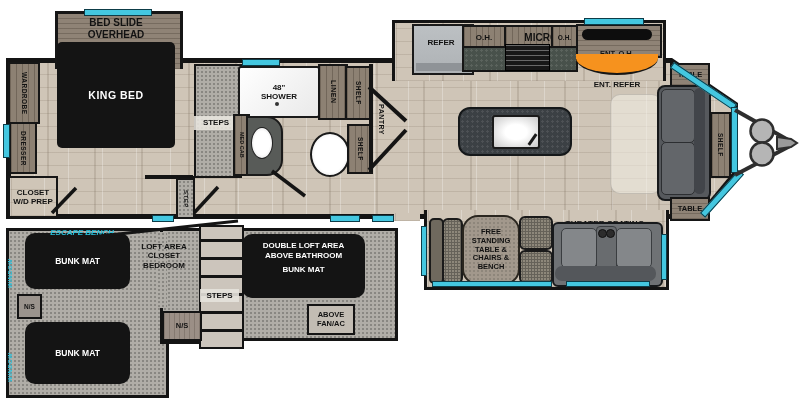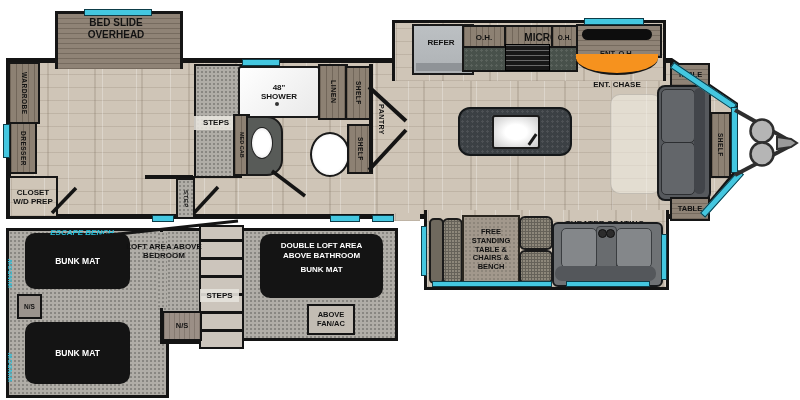--- a/index.html
+++ b/index.html
@@ -46,20 +46,23 @@
               clip-path:polygon(6px 58px,672px 58px,738px 103px,738px 175px,701px 219px,6px 219px);"></div>
   <div class="abs floor-tex" style="left:0;top:0;width:800px;height:400px;
               clip-path:polygon(11px 63px,670px 63px,733px 106px,733px 172px,698px 214px,11px 214px);"></div>
 
   <div class="abs wood-h" style="left:55px;top:11px;width:122px;height:55px;border-bottom:none;border-width:3px;"></div>
   <div class="abs win" style="left:84px;top:9px;width:66px;height:5px;"></div>
   <div class="abs lab" style="left:78px;top:17px;width:76px;font-size:10px;">
     <span>BED SLIDE OVERHEAD</span>
   </div>
 
+  <div class="abs blackpad cc" style="left:57px;top:42px;width:118px;height:106px;border-radius:5px;">
+    <span class="wlab" style="font-size:10.5px;letter-spacing:.5px;">KING BED</span>
+  </div>
   <div class="abs wood cc" style="left:8px;top:62px;width:28px;height:58px;">
     <span class="vlab" style="font-size:6.5px;">WARDROBE</span>
   </div>
   <div class="abs wood cc" style="left:9px;top:122px;width:24px;height:48px;">
     <span class="vlab" style="font-size:6.5px;">DRESSER</span>
   </div>
   <div class="abs win" style="left:3px;top:124px;width:5px;height:32px;"></div>
   <div class="abs floor-tex cc" style="left:8px;top:176px;width:46px;height:38px;border:2.5px solid #161616;">
     <span class="lab" style="font-size:8px;width:40px;">CLOSET W/D PREP</span>
   </div>
@@ -128,21 +131,21 @@
   <div class="abs wood-h" style="left:576px;top:24px;width:82px;height:30px;">
     <div class="abs" style="left:4px;top:3px;width:70px;height:11px;background:#0d0d0d;border-radius:6px;"></div>
     <div class="abs lab" style="left:0;top:16px;width:78px;">
       <span style="font-size:7.5px;">ENT. O.H.</span>
     </div>
   </div>
   <div class="abs win" style="left:584px;top:18px;width:58px;height:5px;"></div>
   <div class="abs" style="left:576px;top:54px;width:82px;height:19px;background:#f6921e;
               border-bottom:2px solid #161616;border-radius:0 0 50% 50% / 0 0 80% 80%;"></div>
   <div class="abs lab" style="left:570px;top:73px;width:94px;">
-    <span style="font-size:8px;">ENT. CHASE</span>
+    <span style="font-size:8px;">ENT. REFER</span>
   </div>
 
   <div class="abs" style="left:458px;top:107px;width:110px;height:45px;background:#3b4044;border:2px solid #15181a;
               border-radius:12px;background-image:radial-gradient(rgba(255,255,255,.09) 1px,transparent 1.2px);
               background-size:5px 5px;"></div>
   <div class="abs" style="left:492px;top:115px;width:44px;height:30px;background:radial-gradient(#ffffff 35%,#c9c9c9);
               border:2px solid #1a1a1a;border-radius:3px;"></div>
   <div class="abs" style="left:531px;top:133px;width:3px;height:13px;background:#1a1a1a;transform:rotate(35deg);"></div>
   <div class="abs" style="left:610px;top:94px;width:50px;height:98px;background:rgba(244,240,232,.55);
               border:1px solid rgba(0,0,0,.15);border-radius:10px;"></div>
@@ -164,21 +167,21 @@
   </div>
 
   <div class="abs win" style="left:674px;top:62px;width:74px;height:5px;transform:rotate(34deg);transform-origin:left top;"></div>
   <div class="abs win" style="left:731px;top:107px;width:5px;height:64px;"></div>
   <div class="abs win" style="left:700px;top:213px;width:56px;height:5px;transform:rotate(-48deg);transform-origin:left top;"></div>
 
   <div class="abs floor-tex" style="left:424px;top:210px;width:239px;height:77px;border:3px solid #141414;border-top:none;"></div>
   <div class="abs" style="left:429px;top:218px;width:11px;height:62px;background:#6f695e;border:2px solid #1a1a1a;border-radius:5px;"></div>
   <div class="abs chairtex" style="left:442px;top:218px;width:17px;height:62px;"></div>
   <div class="abs cc" style="left:462px;top:215px;width:54px;height:66px;background:#a2988c;border:2px solid #2a261f;
-              border-radius:0;background-image:radial-gradient(rgba(0,0,0,.12) 1px,transparent 1.2px);
+              border-radius:16px;background-image:radial-gradient(rgba(0,0,0,.12) 1px,transparent 1.2px);
               background-size:4px 4px;">
     <span class="lab" style="font-size:7.5px;width:48px;">FREE STANDING TABLE &amp; CHAIRS &amp; BENCH</span>
   </div>
   <div class="abs chairtex" style="left:519px;top:216px;width:30px;height:30px;"></div>
   <div class="abs chairtex" style="left:519px;top:250px;width:30px;height:30px;"></div>
   <div class="abs lab" style="left:550px;top:212px;width:110px;">
     <span style="font-size:8px;letter-spacing:.3px;">THEATER SEATING</span>
   </div>
   <div class="abs" style="left:552px;top:222px;width:107px;height:61px;background:#6f7275;border:2px solid #17191b;
               border-radius:6px;">
@@ -226,23 +229,23 @@
     <span>WINDOW</span>
   </div>
   <div class="abs cc" style="left:17px;top:294px;width:21px;height:21px;background:#9b948d;border:2px solid #141414;">
     <span class="lab" style="font-size:6.5px;">N/S</span>
   </div>
   <div class="abs cc" style="left:162px;top:311px;width:36px;height:26px;background:#9b8f86;border:2px solid #141414;
               background-image:repeating-linear-gradient(90deg, rgba(44,35,26,.2) 0 1px, transparent 1px 5px);">
     <span class="lab" style="font-size:7.5px;">N/S</span>
   </div>
   <div class="abs lab" style="left:126px;top:242px;width:76px;font-size:8px;">
-    <span>LOFT AREA ABOVE BEDROOM</span>
-  </div>
-  <div class="abs blackpad" style="left:260px;top:234px;width:123px;height:64px;">
+    <span>LOFT AREA CLOSET BEDROOM</span>
+  </div>
+  <div class="abs blackpad" style="left:242px;top:234px;width:123px;height:64px;">
     <div class="wlab" style="font-size:8px;margin-top:7px;">
       <span style="display:inline-block;width:92px;">DOUBLE LOFT AREA ABOVE BATHROOM</span>
     </div>
     <div class="wlab" style="font-size:8px;margin-top:5px;">
       <span>BUNK MAT</span>
     </div>
   </div>
   <div class="abs cc" style="left:307px;top:304px;width:44px;height:27px;background:#c2bcb3;border:2px solid #141414;">
     <span class="lab" style="font-size:7.5px;width:40px;">ABOVE FAN/AC</span>
   </div>

